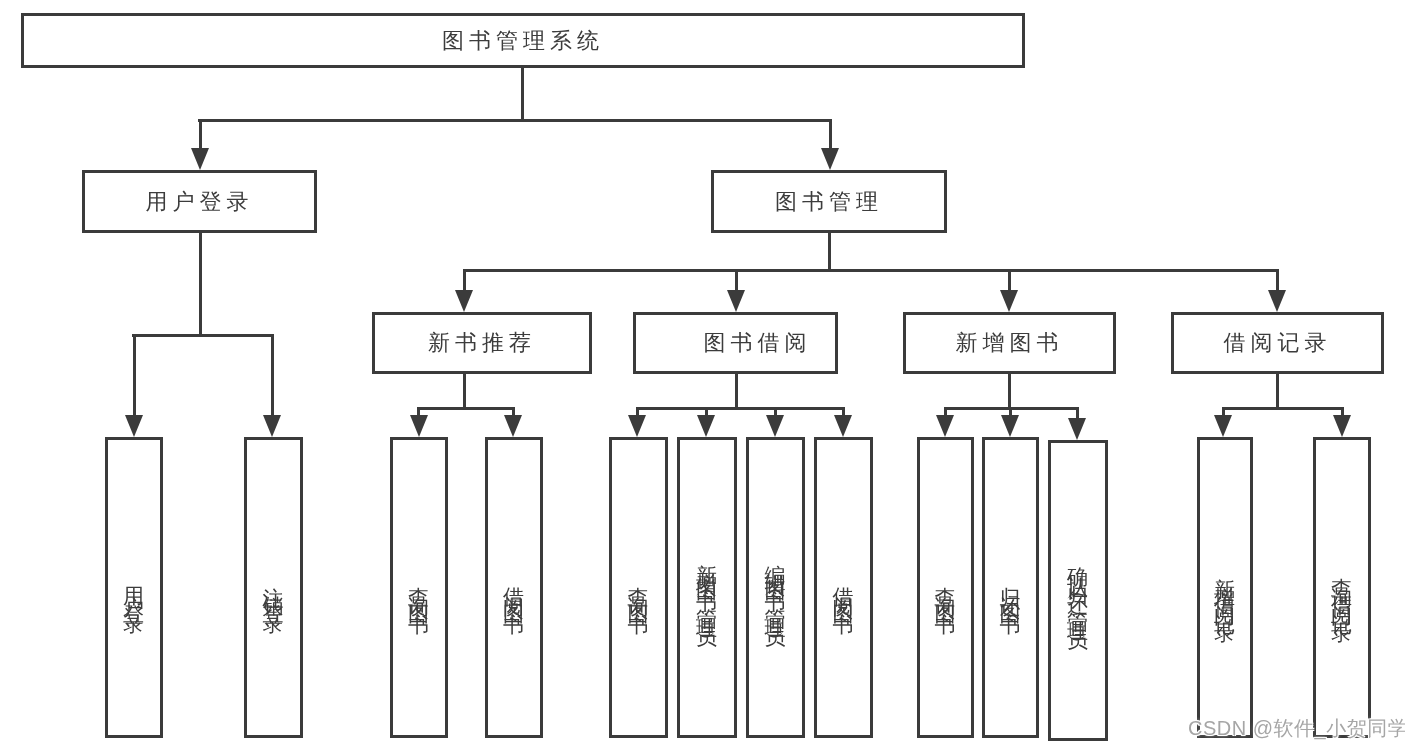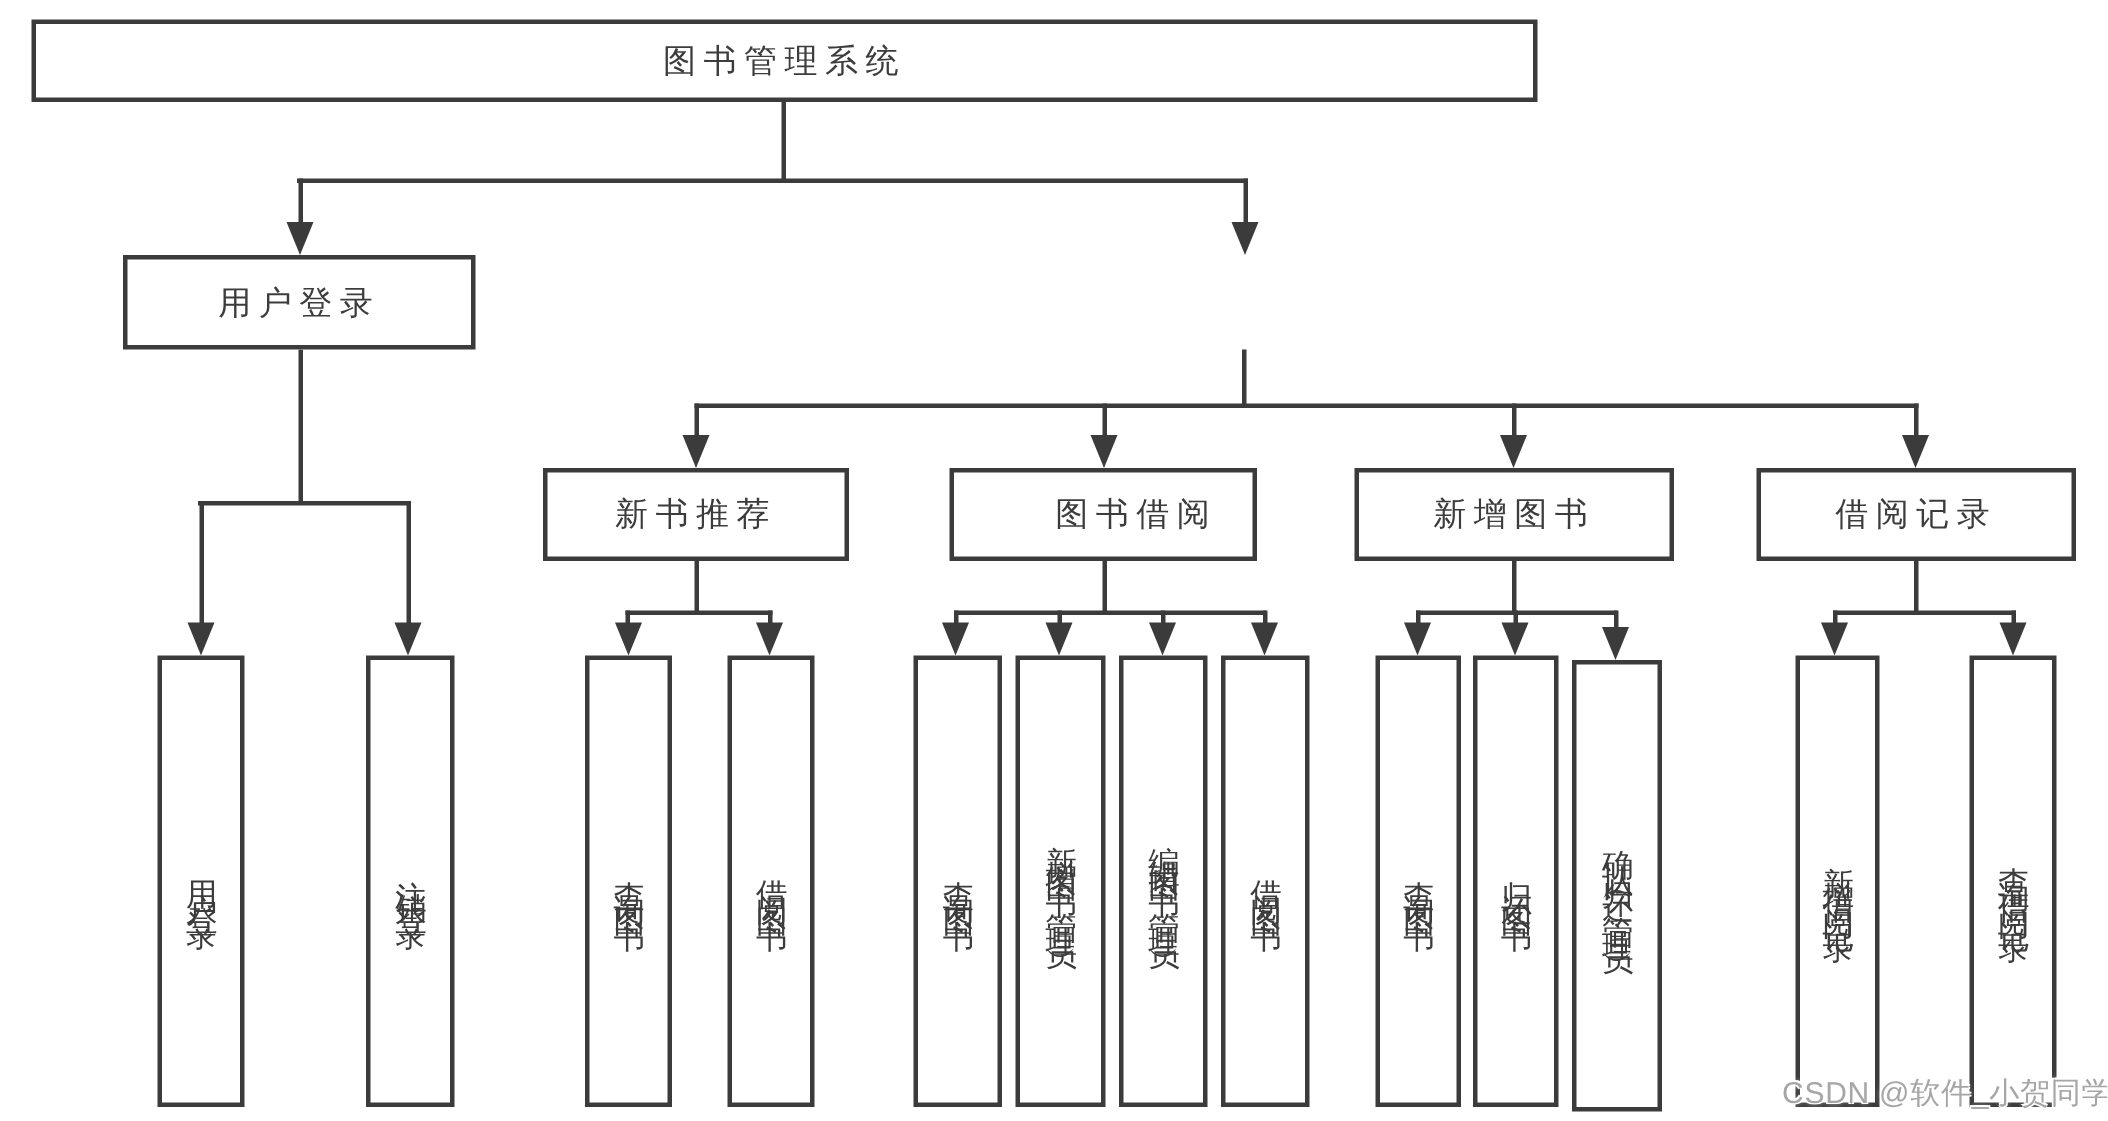--- a/index.html
+++ b/index.html
@@ -125,22 +125,25 @@
   <div class="arrow" style="left:1214px;top:415px;"></div>
   <div class="arrow" style="left:1333px;top:415px;"></div>
 
   <div class="box" style="left:21px;top:13px;width:1004px;height:55px;">
     <span class="hlabel">图书管理系统</span>
   </div>
 
   <div class="box" style="left:82px;top:170px;width:235px;height:63px;">
     <span class="hlabel">用户登录</span>
   </div>
-
-  <div class="box" style="left:362px;top:312px;width:204px;height:62px;align-items:center;">
+  <div class="box" style="left:711px;top:170px;width:236px;height:63px;">
+    <span class="hlabel">图书管理</span>
+  </div>
+
+  <div class="box" style="left:372px;top:312px;width:220px;height:62px;align-items:center;">
     <span class="hlabel">新书推荐</span>
   </div>
   <div class="box" style="left:633px;top:312px;width:205px;height:62px;padding-left:44px;">
     <span class="hlabel">图书借阅</span>
   </div>
   <div class="box" style="left:903px;top:312px;width:213px;height:62px;">
     <span class="hlabel">新增图书</span>
   </div>
   <div class="box" style="left:1171px;top:312px;width:213px;height:62px;">
     <span class="hlabel">借阅记录</span>

